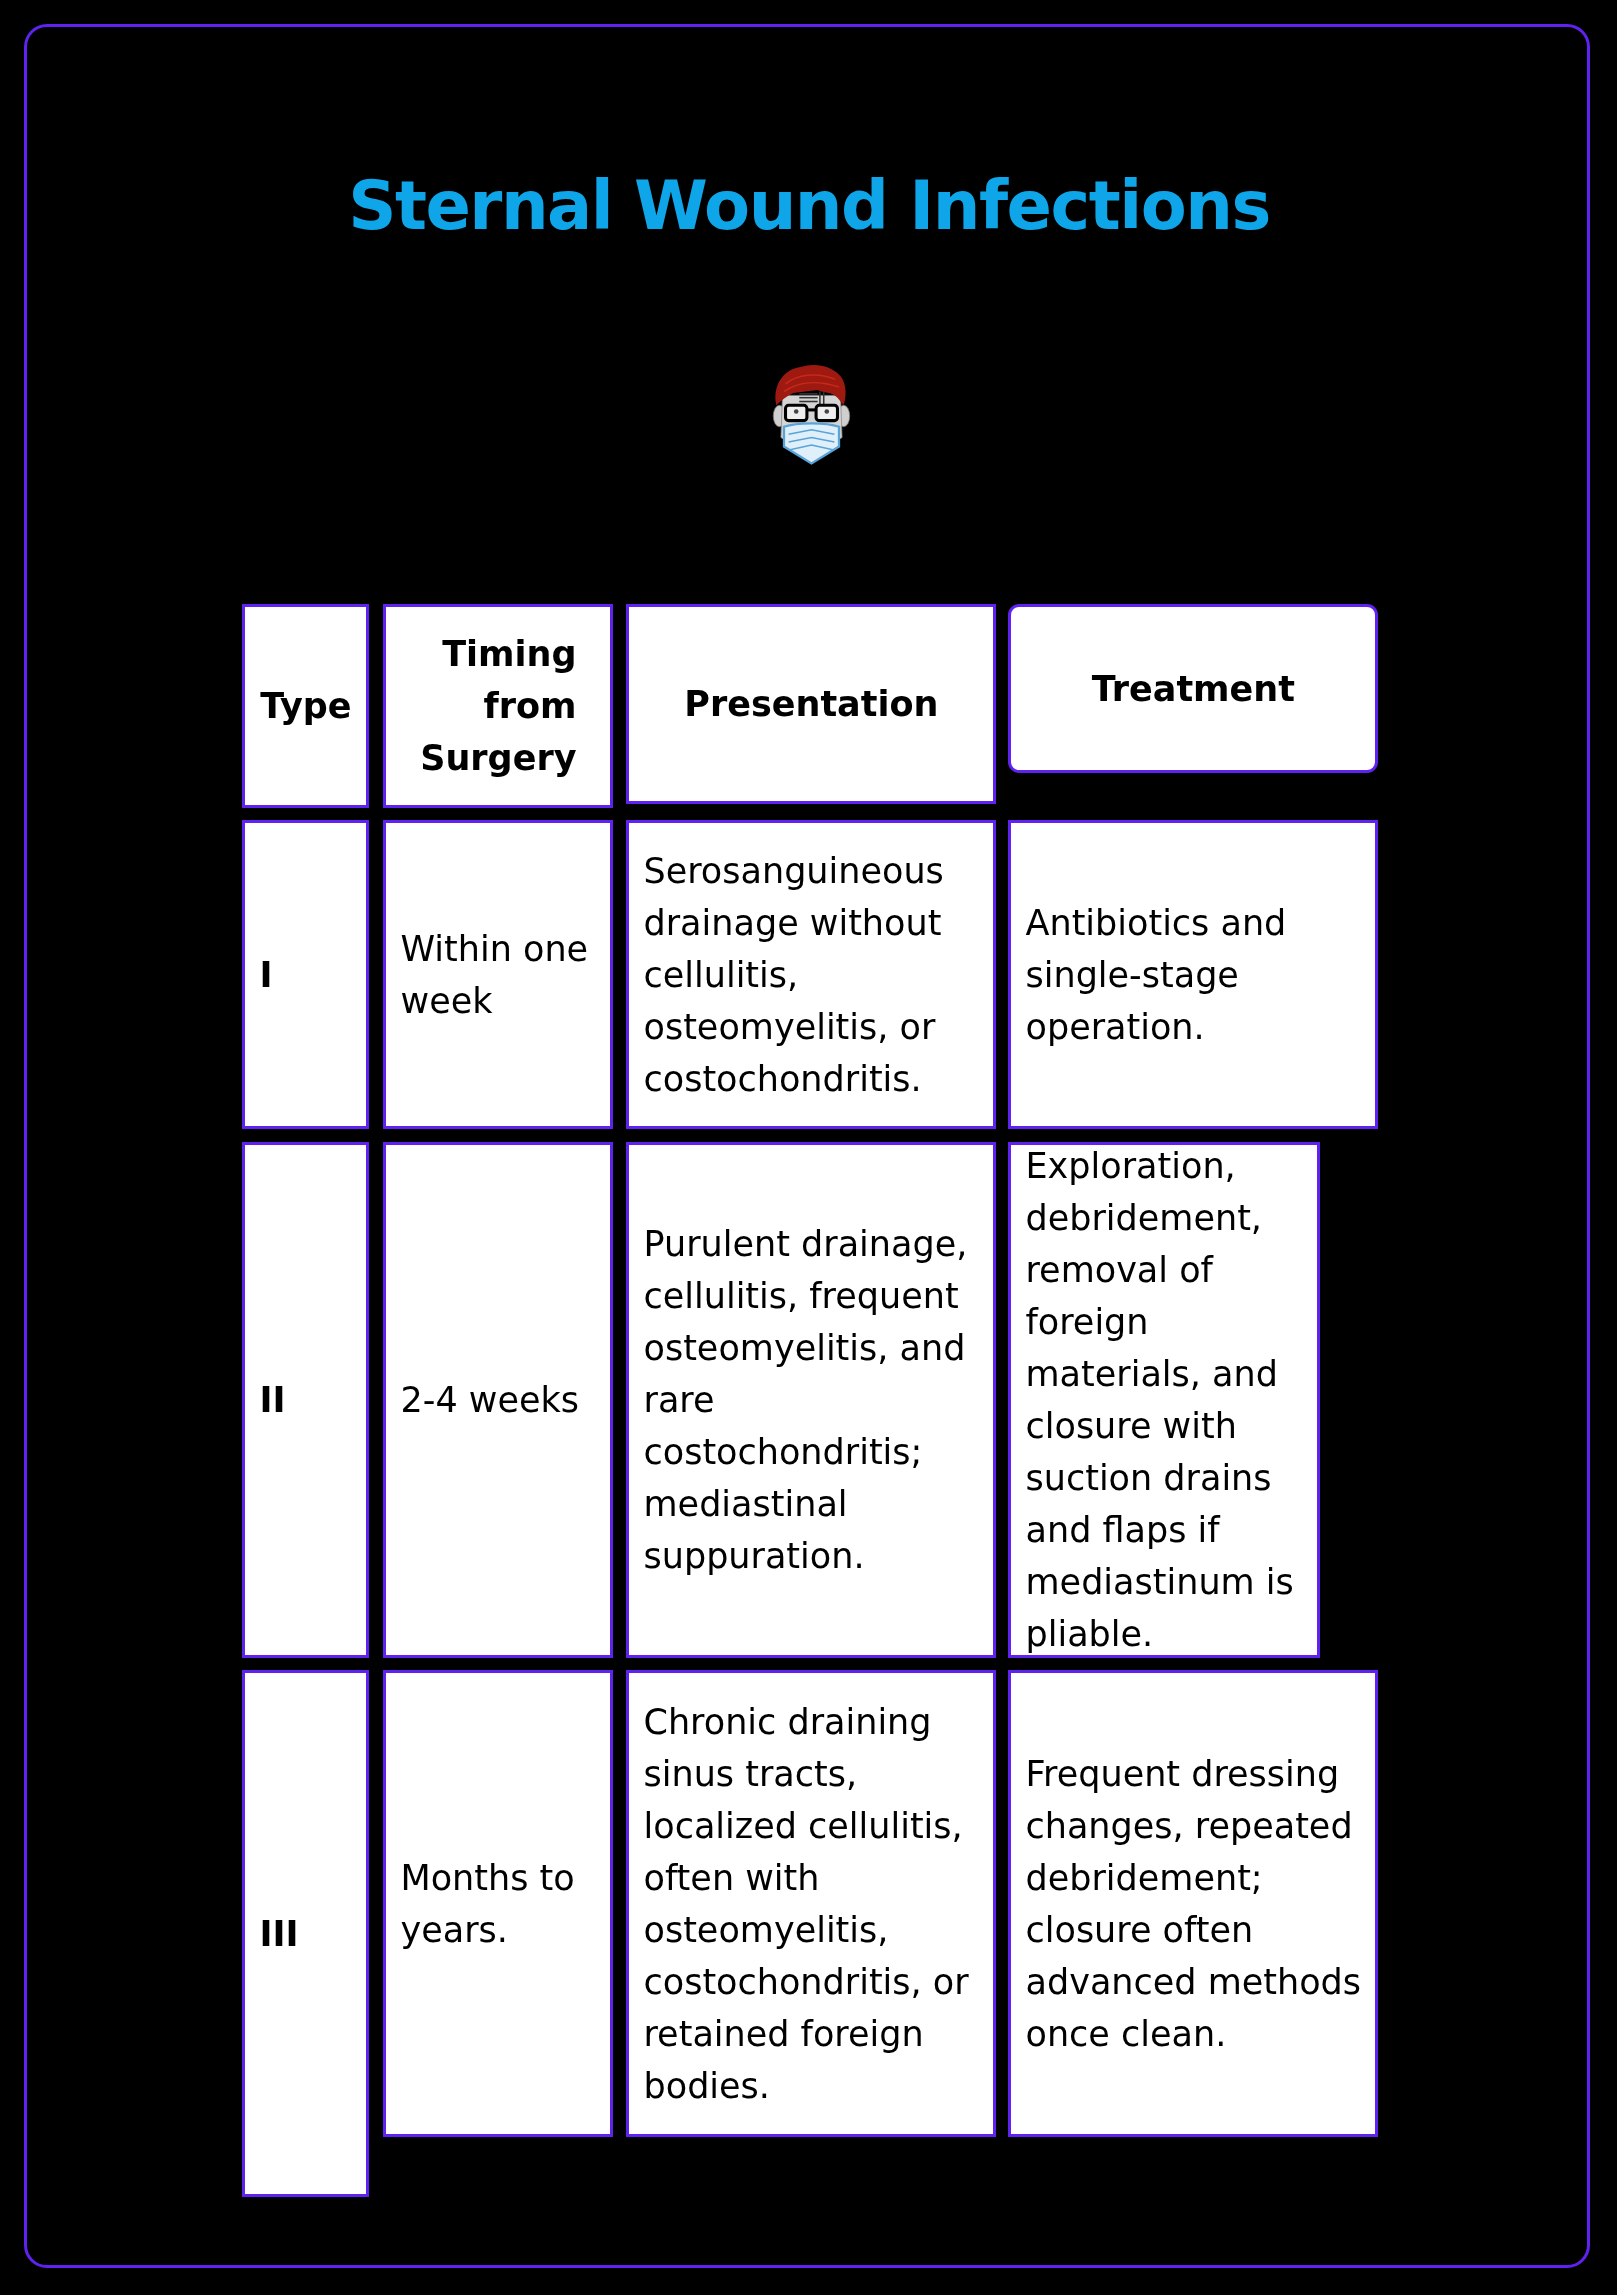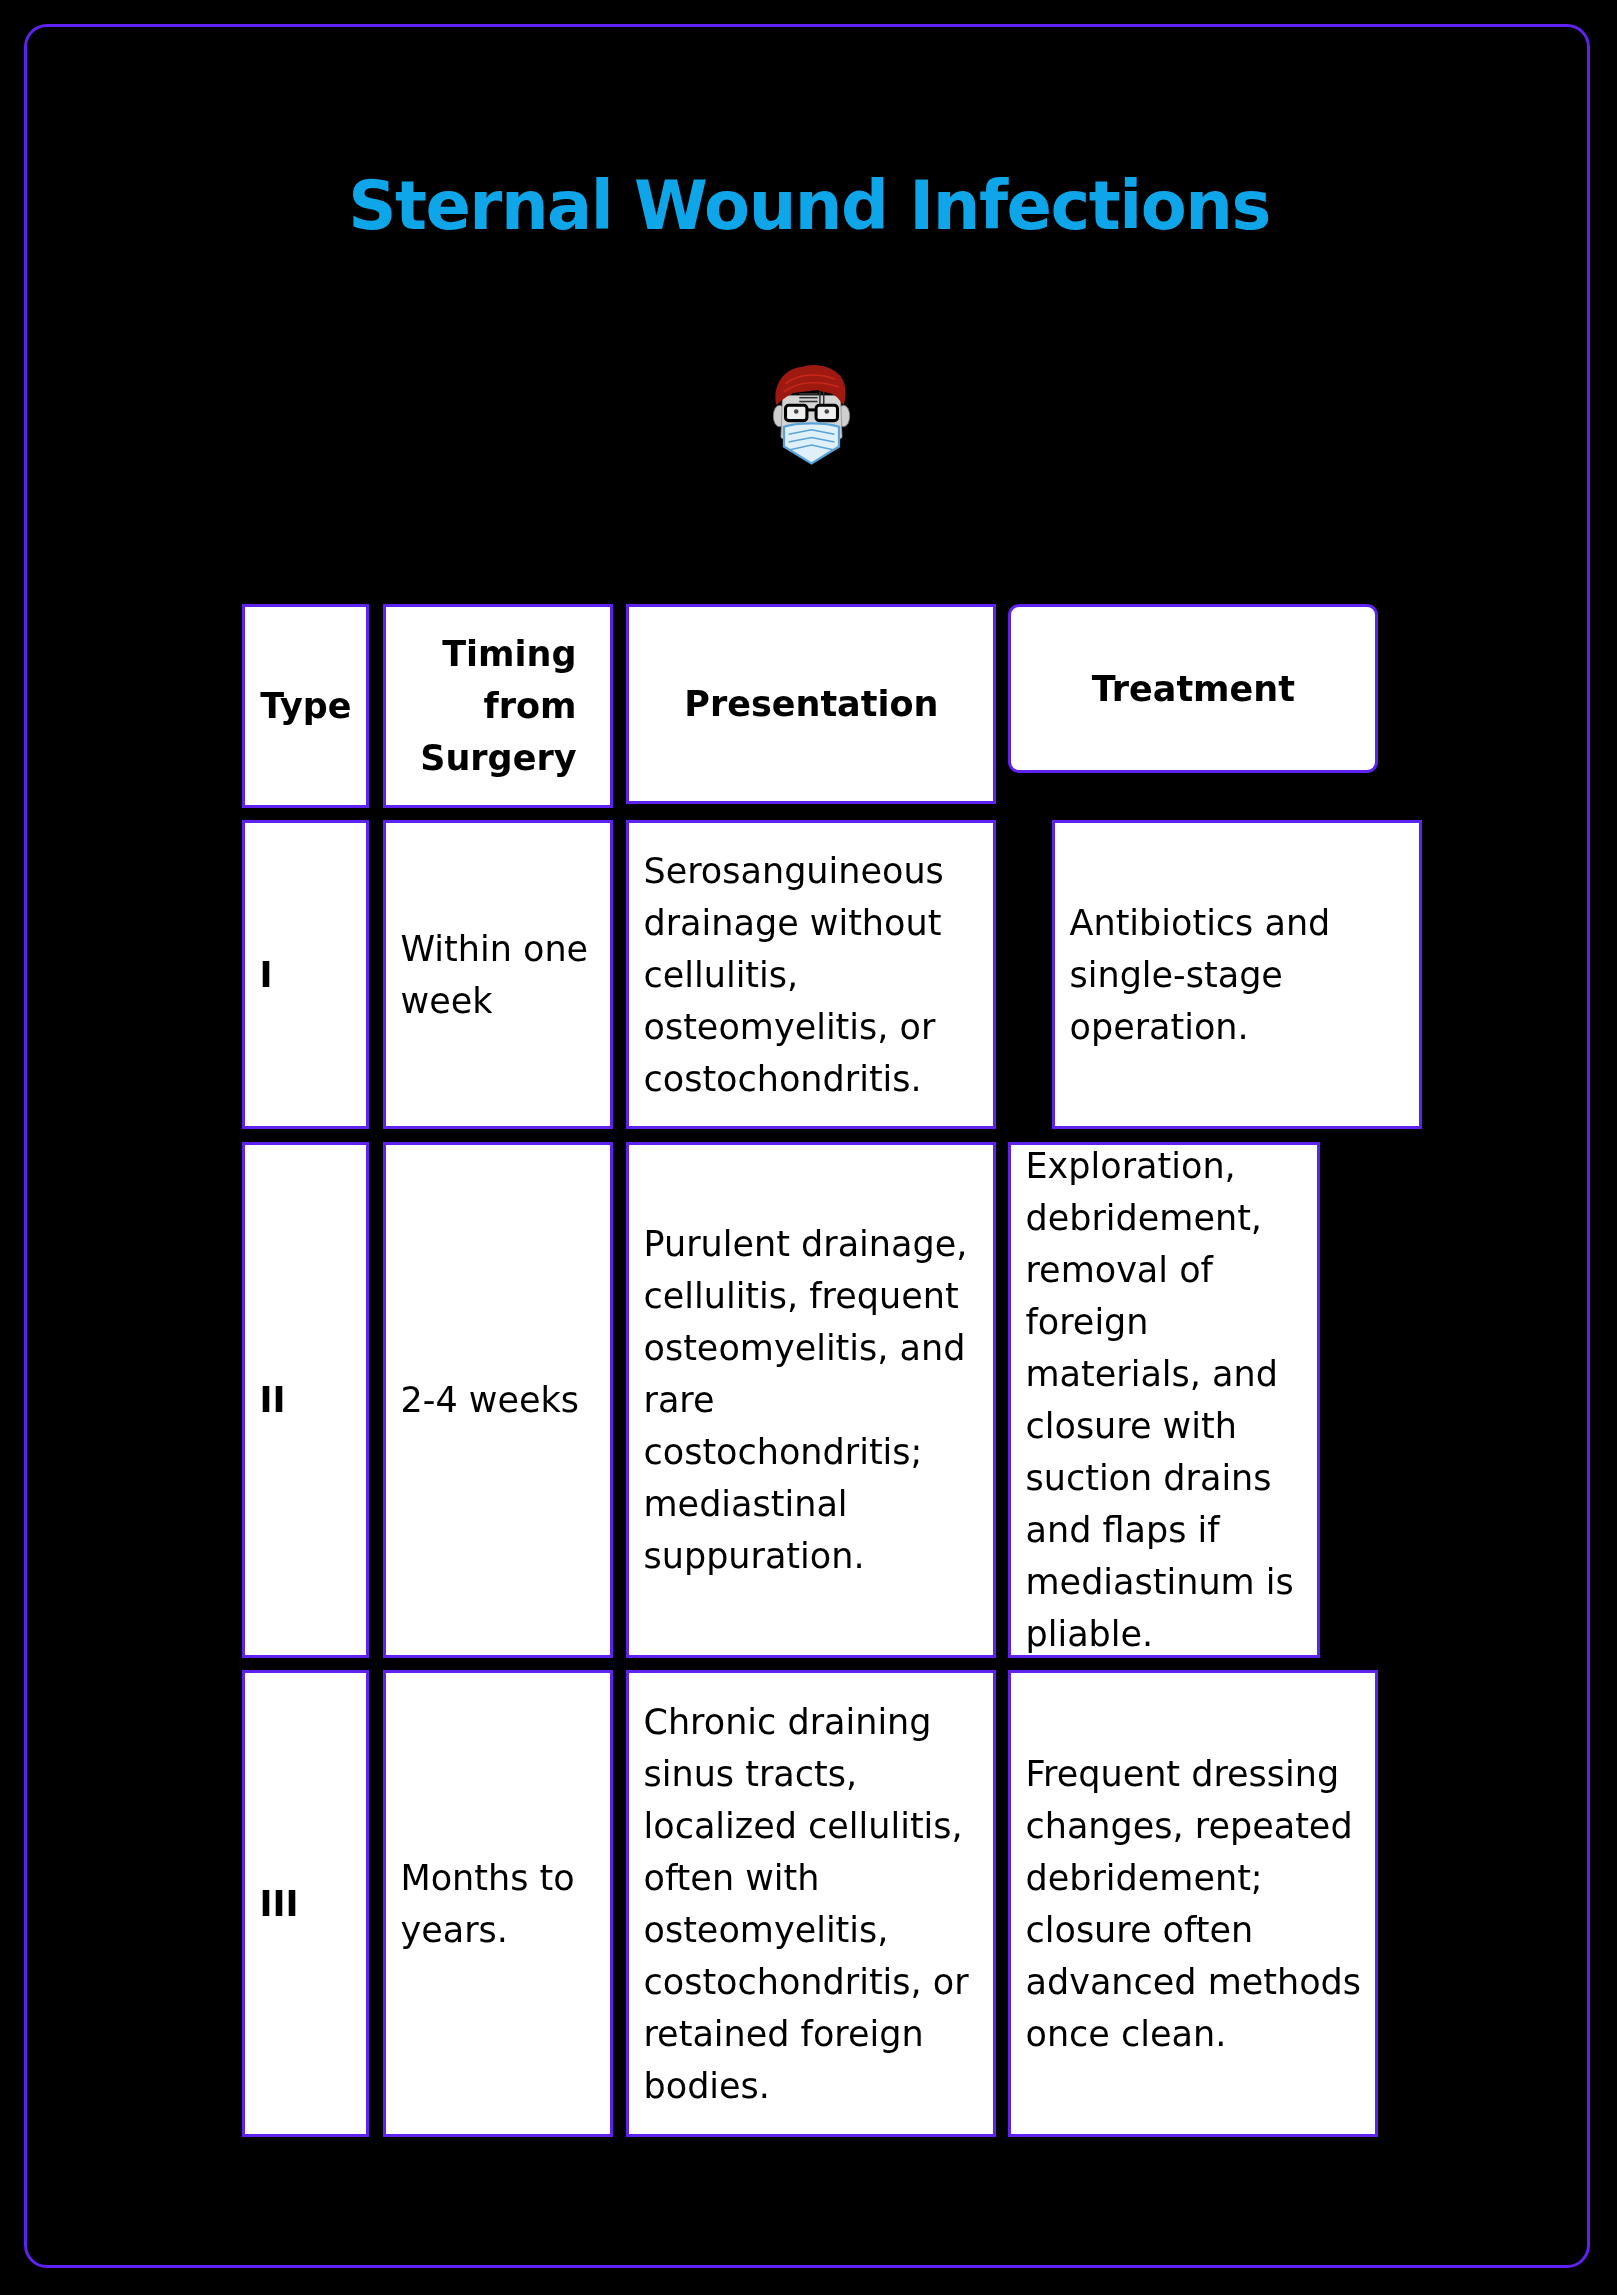--- a/index.html
+++ b/index.html
@@ -75,38 +75,38 @@
 
 <div class="cell type" style="left:242px; top:820px; width:127px; height:309px;">
   <span class="txt">I</span>
 </div>
 <div class="cell" style="left:383px; top:820px; width:230px; height:309px;">
   <span class="txt">Within one week</span>
 </div>
 <div class="cell" style="left:626px; top:820px; width:370px; height:309px;">
   <span class="txt">Serosanguineous drainage without cellulitis, osteomyelitis, or costochondritis.</span>
 </div>
-<div class="cell" style="left:1008px; top:820px; width:370px; height:309px;margin-left:44px;">
+<div class="cell" style="left:1008px; top:820px; width:370px; height:309px;">
   <span class="txt">Antibiotics and single-stage operation.</span>
 </div>
 
 <div class="cell type" style="left:242px; top:1142px; width:127px; height:516px;">
   <span class="txt">II</span>
 </div>
 <div class="cell" style="left:383px; top:1142px; width:230px; height:516px;">
   <span class="txt">2-4 weeks</span>
 </div>
 <div class="cell" style="left:626px; top:1142px; width:370px; height:516px;">
   <span class="txt">Purulent drainage, cellulitis, frequent osteomyelitis, and rare costochondritis; mediastinal suppuration.</span>
 </div>
 <div class="cell" style="left:1008px; top:1142px; width:312px; height:516px;">
   <span class="txt">Exploration, debridement, removal of foreign materials, and closure with suction drains and flaps if mediastinum is pliable.</span>
 </div>
 
-<div class="cell type" style="left:242px; top:1670px; width:127px; height:467px;">
+<div class="cell type" style="left:242px; top:1670px; width:127px; height:527px;">
   <span class="txt">III</span>
 </div>
 <div class="cell" style="left:383px; top:1670px; width:230px; height:467px;">
   <span class="txt">Months to years.</span>
 </div>
 <div class="cell" style="left:626px; top:1670px; width:370px; height:467px;">
   <span class="txt">Chronic draining sinus tracts, localized cellulitis, often with osteomyelitis, costochondritis, or retained foreign bodies.</span>
 </div>
 <div class="cell" style="left:1008px; top:1670px; width:370px; height:467px;">
   <span class="txt">Frequent dressing changes, repeated debridement; closure often advanced methods once clean.</span>

